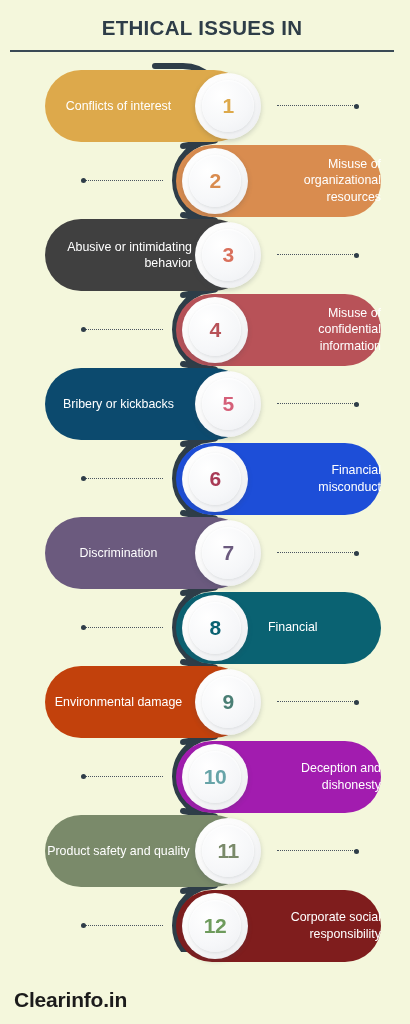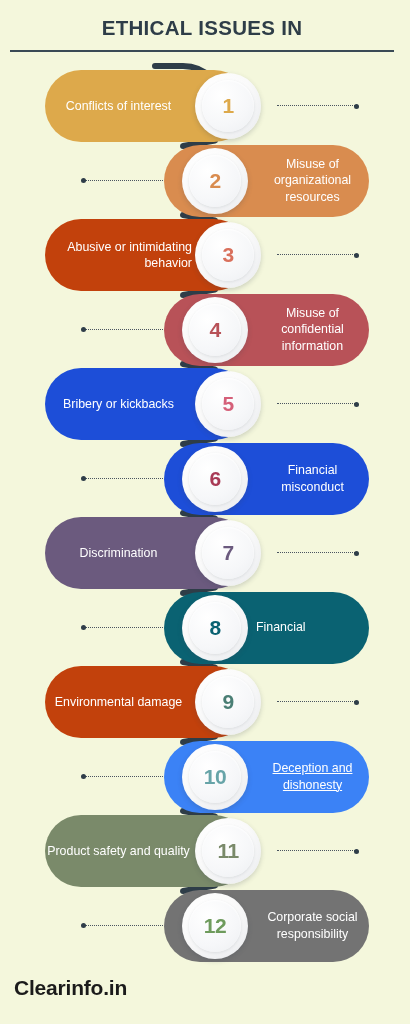--- a/index.html
+++ b/index.html
@@ -77,25 +77,25 @@
   
   .row.left .pill {
     left: 0;
     width: 205px;
     justify-content: center;
     padding-right: 58px;
     text-align: right;
   }
   
   .row.right .pill {
-    left: 4px;
+    left: 16px;
     width: 205px;
     justify-content: flex-start;
     padding-left: 92px;
-    text-align: center;
+    text-align: right;
   }
 
   .pill-label { display: block; }
 
   
   .num-circle {
     position: absolute;
     top: 3px;
     width: 66px;
     height: 66px;
@@ -147,21 +147,21 @@
   }
   .row.left .leader  { left: 232px; width: 78px; }
   .row.left .leader::after  { right: -4px; }
   .row.right .leader { left: -75px; width: 78px; }
   .row.right .leader::after { left: -4px; }
 
   
   .footer {
     position: absolute;
     left: 14px;
-    bottom: 24px;
+    bottom: 12px;
     z-index: 5;
     text-align: center;
   }
   .brand {
     font-size: 21px;
     font-weight: bold;
     color: #1B1B1B;
     letter-spacing: -0.2px;
   }
 </style>
@@ -191,39 +191,39 @@
         <div class="leader"></div>
         <div class="pill" style="background: rgb(217, 140, 79);">
           <span class="pill-label">Misuse of organizational resources</span>
         </div>
         <div class="num-circle">
           <span class="num" style="color: rgb(217, 140, 79);">2</span>
         </div>
       </div>
       <div class="row left" style="top: 167px;">
         <div class="leader"></div>
-        <div class="pill" style="background: #c2410c;">
+        <div class="pill" style="background: #404040;">
           <span class="pill-label">Abusive or intimidating behavior</span>
         </div>
         <div class="num-circle">
           <span class="num" style="color: rgb(217, 112, 92);">3</span>
         </div>
       </div>
       <div class="row right" style="top: 241.5px;">
         <div class="leader"></div>
         <div class="pill" style="background: rgb(184, 82, 88);">
           <span class="pill-label">Misuse of confidential information</span>
         </div>
         <div class="num-circle">
           <span class="num" style="color: rgb(184, 82, 88);">4</span>
         </div>
       </div>
       <div class="row left" style="top: 316px;">
         <div class="leader"></div>
-        <div class="pill" style="background: #1d4ed8;">
+        <div class="pill" style="background: #0c4a6e;">
           <span class="pill-label">Bribery or kickbacks</span>
         </div>
         <div class="num-circle">
           <span class="num" style="color: rgb(213, 96, 121);">5</span>
         </div>
       </div>
       <div class="row right" style="top: 390.5px;">
         <div class="leader"></div>
         <div class="pill" style="background: #1d4ed8;">
           <span class="pill-label">Financial misconduct</span>
@@ -254,39 +254,39 @@
         <div class="leader"></div>
         <div class="pill" style="background: #c2410c;">
           <span class="pill-label">Environmental damage</span>
         </div>
         <div class="num-circle">
           <span class="num" style="color: rgb(74, 126, 116);">9</span>
         </div>
       </div>
       <div class="row right" style="top: 688.5px;">
         <div class="leader"></div>
-        <div class="pill" style="background: #3b82f6; text-decoration: underline;">
+        <div class="pill" style="background: #a21caf;">
           <span class="pill-label">Deception and dishonesty</span>
         </div>
         <div class="num-circle">
           <span class="num" style="color: rgb(103, 164, 168); text-align: right;">10</span>
         </div>
       </div>
       <div class="row left" style="top: 763px;">
         <div class="leader"></div>
         <div class="pill" style="background: rgb(122, 138, 106);">
           <span class="pill-label">Product safety and quality</span>
         </div>
         <div class="num-circle">
           <span class="num" style="color: rgb(122, 138, 106);">11</span>
         </div>
       </div>
       <div class="row right" style="top: 837.5px;">
         <div class="leader"></div>
-        <div class="pill" style="background: #737373;">
+        <div class="pill" style="background: #7f1d1d;">
           <span class="pill-label">Corporate social responsibility</span>
         </div>
         <div class="num-circle">
           <span class="num" style="color: rgb(110, 155, 92);">12</span>
         </div>
       </div>
     </div>
 </div>
 
 <div class="footer">

